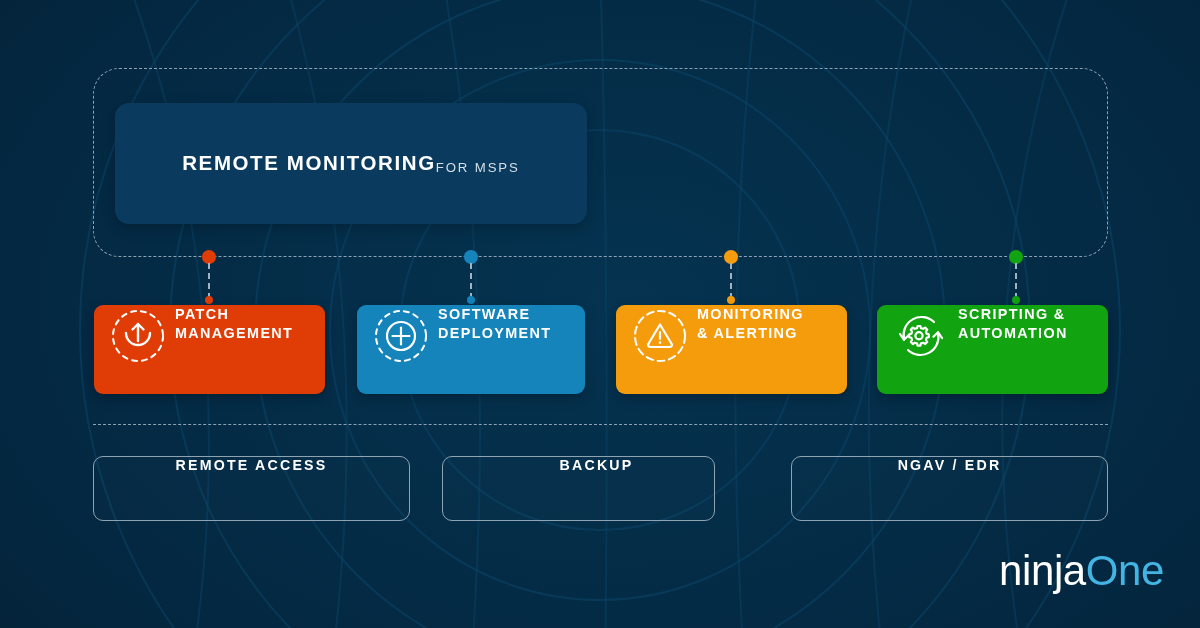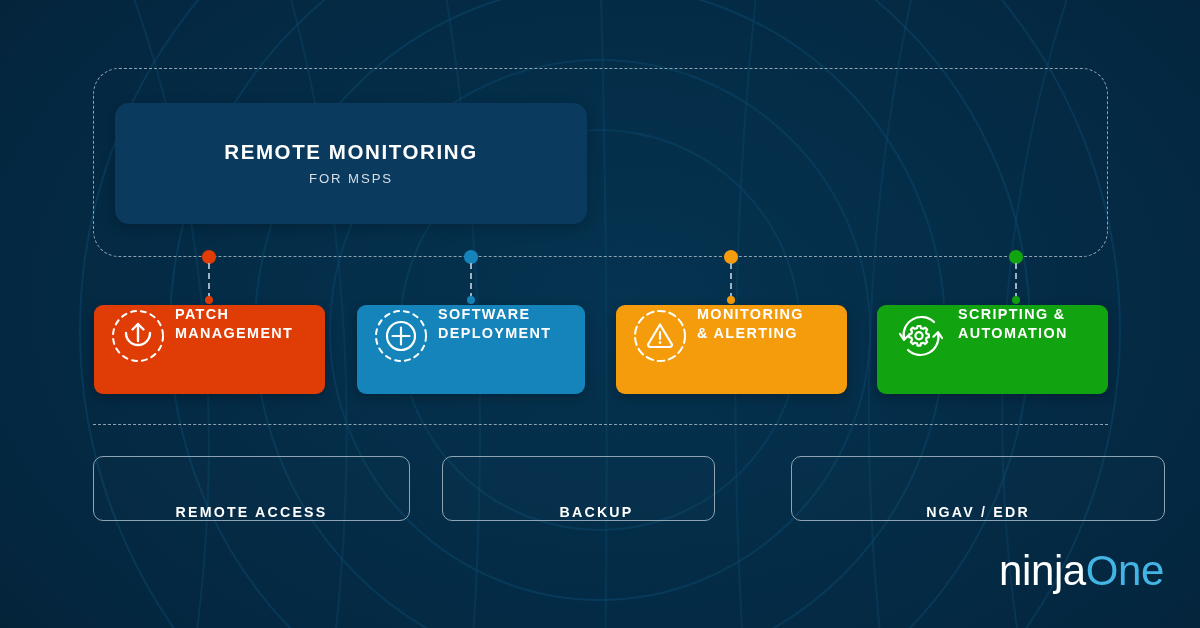--- a/index.html
+++ b/index.html
@@ -40,21 +40,21 @@
     border-radius: 26px;
   }
 
   
   .panel {
     position: absolute;
     background: #0a3a5e;
     border-radius: 14px;
     box-shadow: 0 4px 14px rgba(0,0,0,0.22);
     display: flex;
-    flex-direction: column;
+    flex-direction: row;
     align-items: center;
     justify-content: center;
     text-align: center;
   }
   #panel-rmm { left: 115px; top: 103px; width: 472px; height: 121px; }
   #panel-endpoint { left: 616px; top: 103px; width: 467px; height: 121px; }
 
   .panel-title {
     color: #ffffff;
     font-size: 20.5px;
@@ -130,27 +130,27 @@
   }
 
   
   .outline-card {
     position: absolute;
     top: 456px;
     height: 65px;
     border: 1px solid #8fa4b3;
     border-radius: 10px;
     display: flex;
-    align-items: flex-end;
+    align-items: flex-start;
     justify-content: center;
     background: rgba(255,255,255,0.012);
   }
   #outline-remote { left: 93px;  width: 317px; }
   #outline-backup { left: 442px; width: 273px; padding-left: 36px; }
-  #outline-ngav   { left: 791px; width: 374px; }
+  #outline-ngav   { left: 791px; width: 317px; }
 
   .outline-label {
     color: #ffffff;
     font-size: 14.2px;
     font-weight: bold;
     letter-spacing: 2.2px;
     text-transform: uppercase;
   }
 
   

